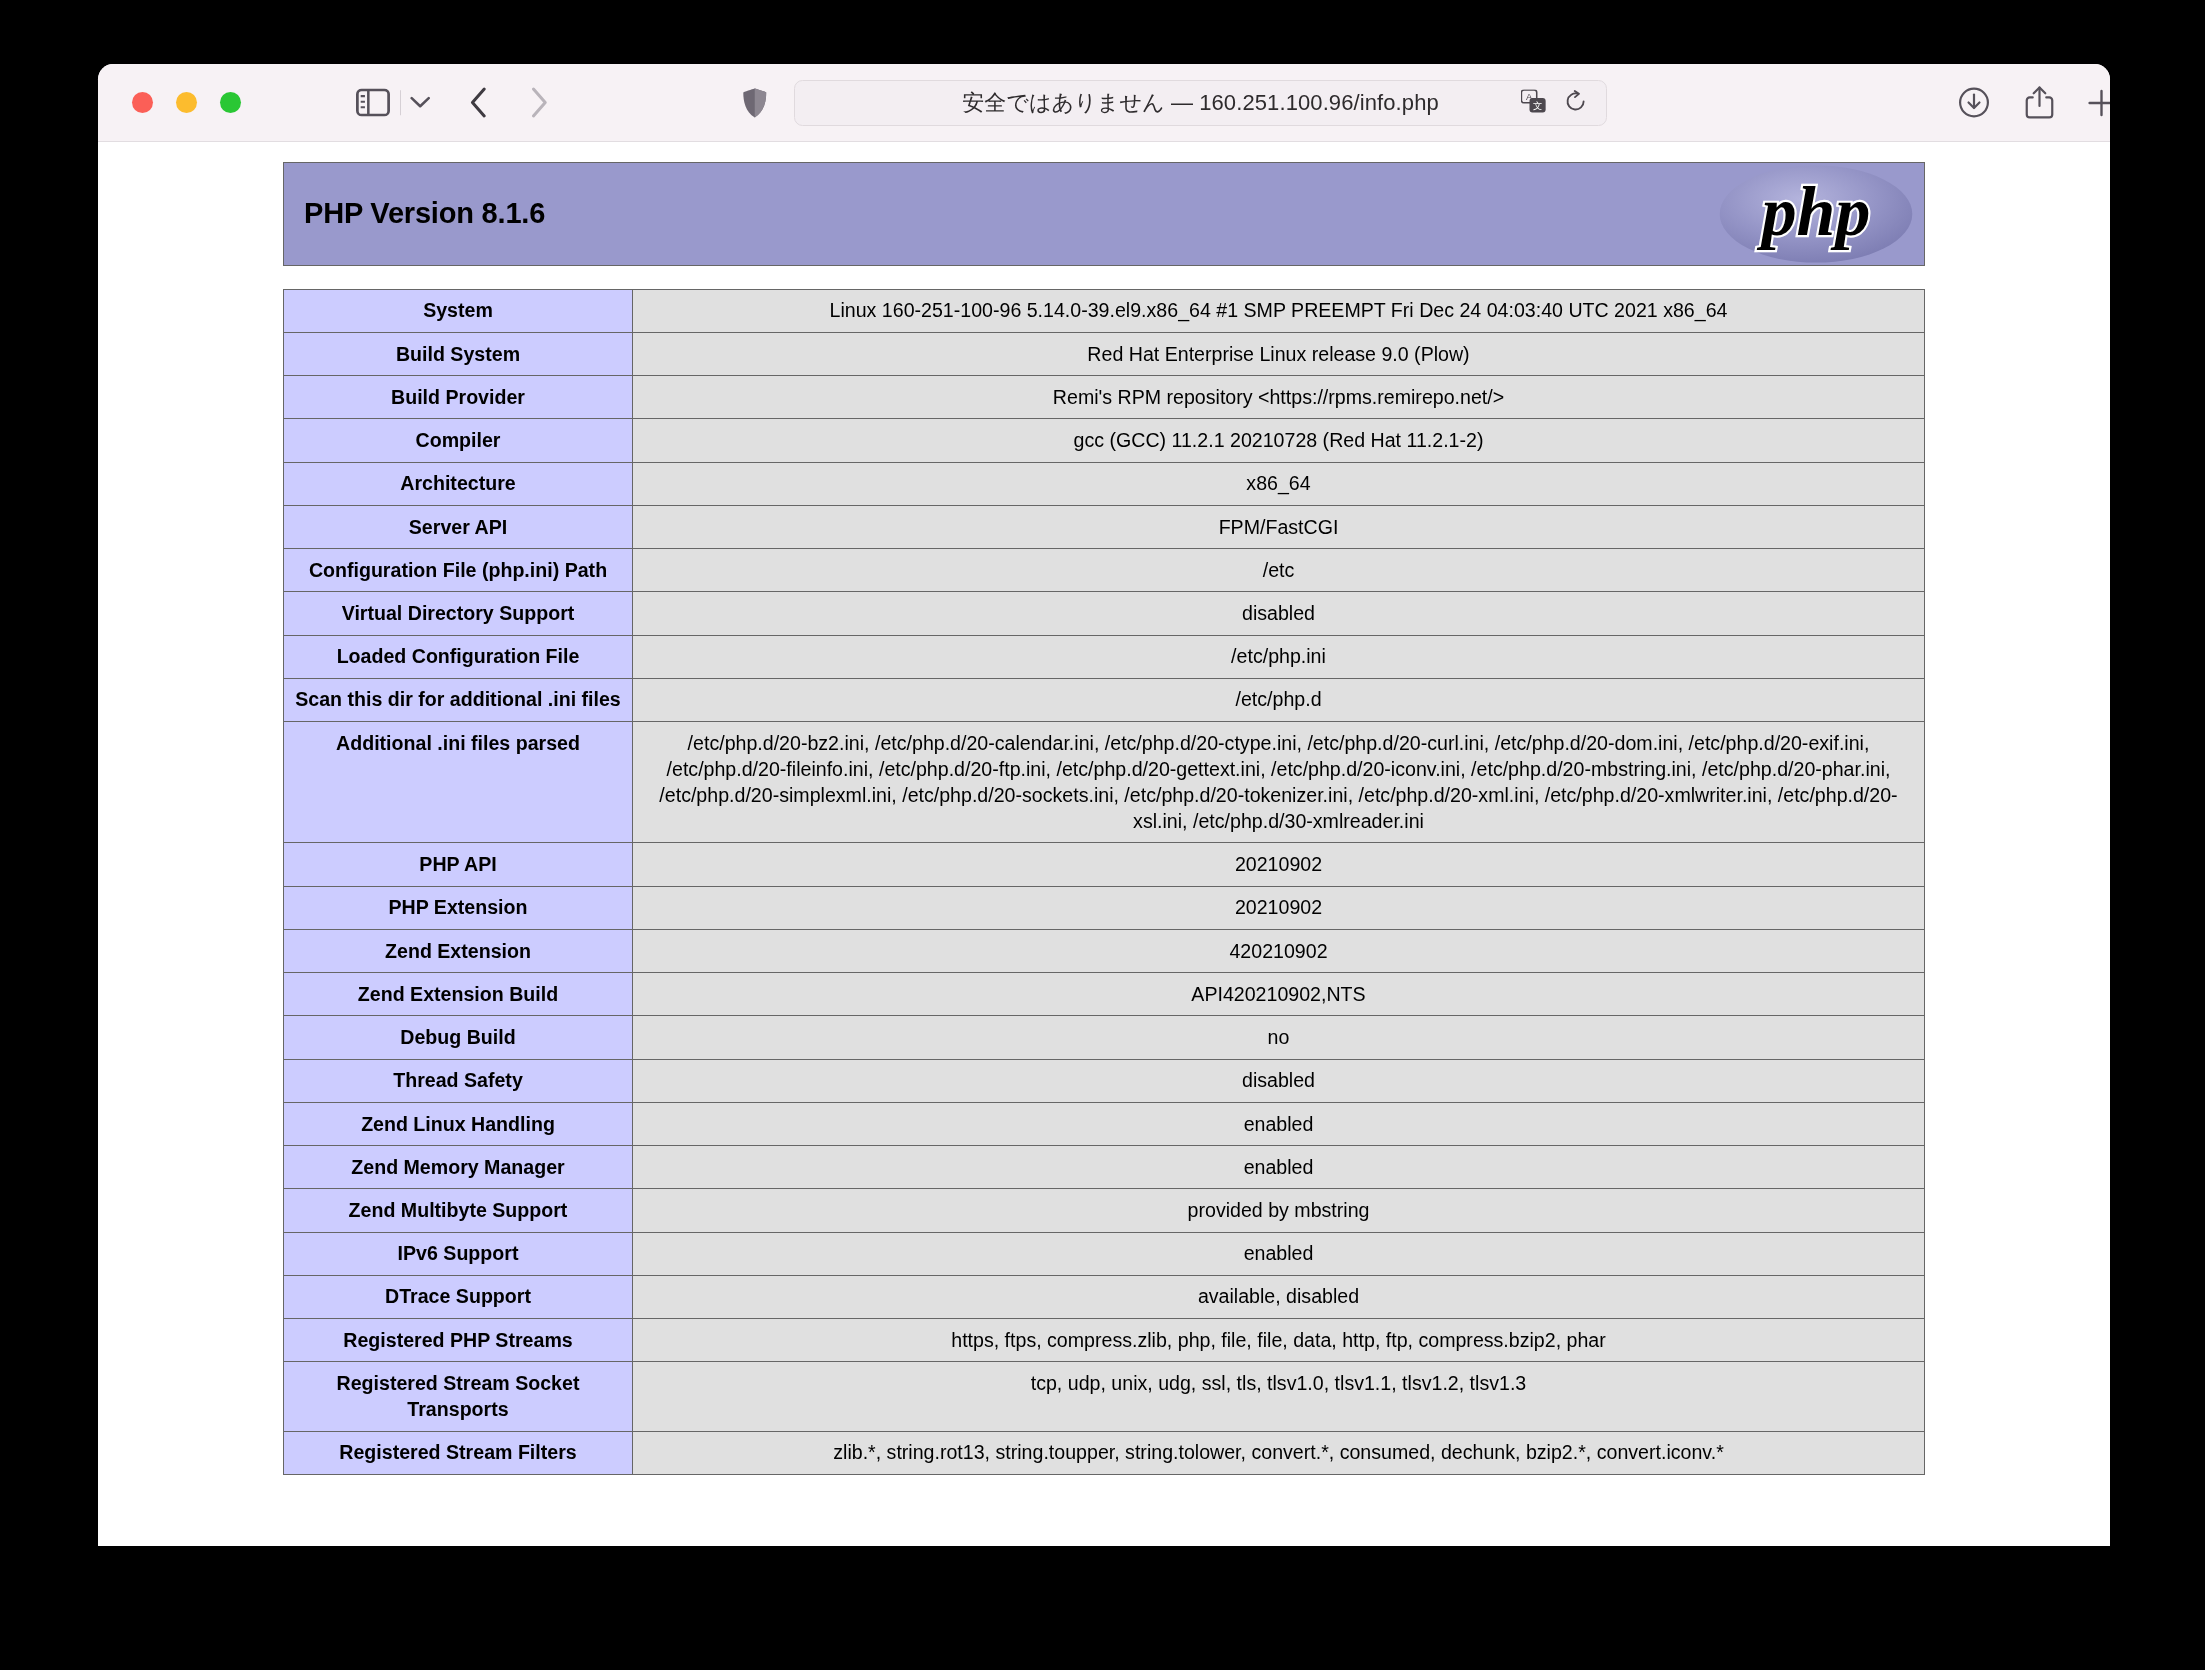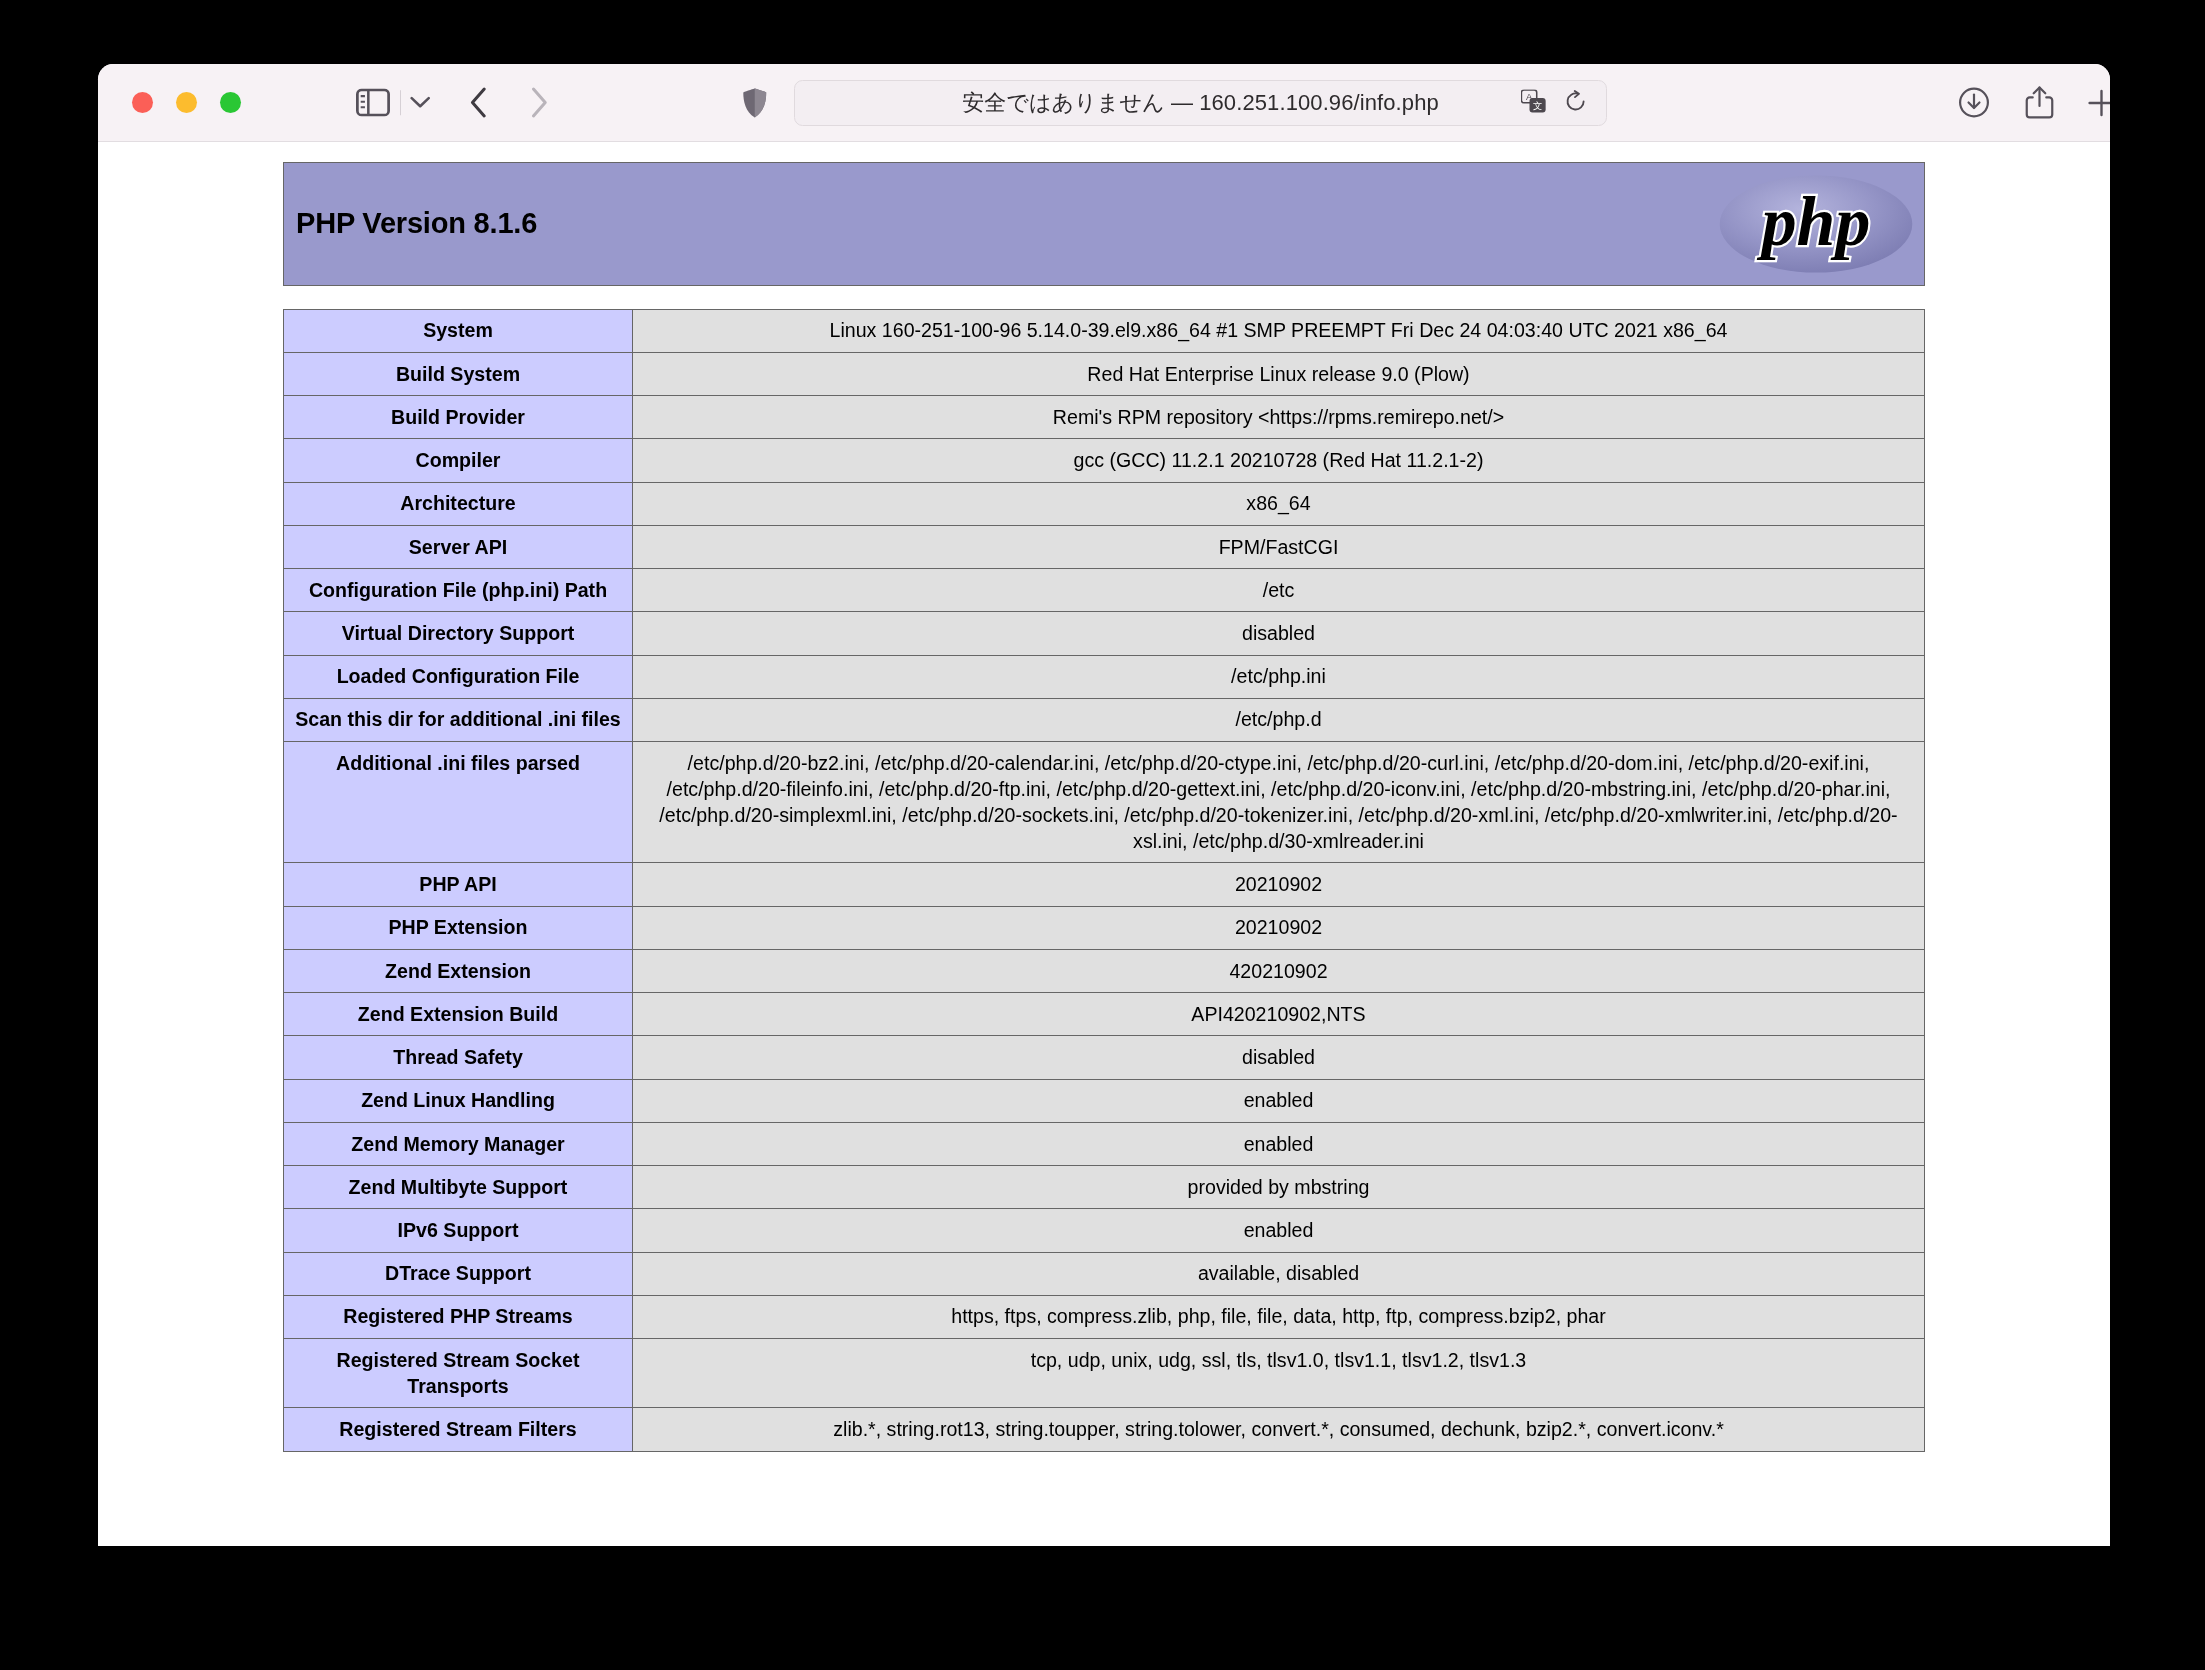--- a/index.html
+++ b/index.html
@@ -86,24 +86,24 @@
   }
   #page-inner {
     width: 1642px;
     margin: 0 auto;
     padding-top: 18.7px;
   }
 
   
   #php-header {
     position: relative;
-    height: 124px;
+    height: 104px;
     background: #9999cc;
     border: 0.9px solid #666666;
-    display: flex; align-items: center;
+    display: flex; align-items: center; padding-left: 8px;
   }
   #php-version-title {
     margin-left: 12px;
     font-size: 29px; font-weight: bold; color: #000000;
     letter-spacing: -0.2px;
   }
   #php-logo {
     position: absolute; right: 10.2px; top: 50%;
     transform: translateY(-50%);
     width: 196px; height: 104px;
@@ -308,20 +308,24 @@
             </tr>
             <tr>
               <td class="key">Zend Extension</td>
               <td class="val">420210902</td>
             </tr>
             <tr>
               <td class="key">Zend Extension Build</td>
               <td class="val">API420210902,NTS</td>
             </tr>
             <tr>
+              <td class="key">Debug Build</td>
+              <td class="val">no</td>
+            </tr>
+            <tr>
               <td class="key">Thread Safety</td>
               <td class="val">disabled</td>
             </tr>
             <tr>
               <td class="key">Zend Linux Handling</td>
               <td class="val">enabled</td>
             </tr>
             <tr>
               <td class="key">Zend Memory Manager</td>
               <td class="val">enabled</td>

